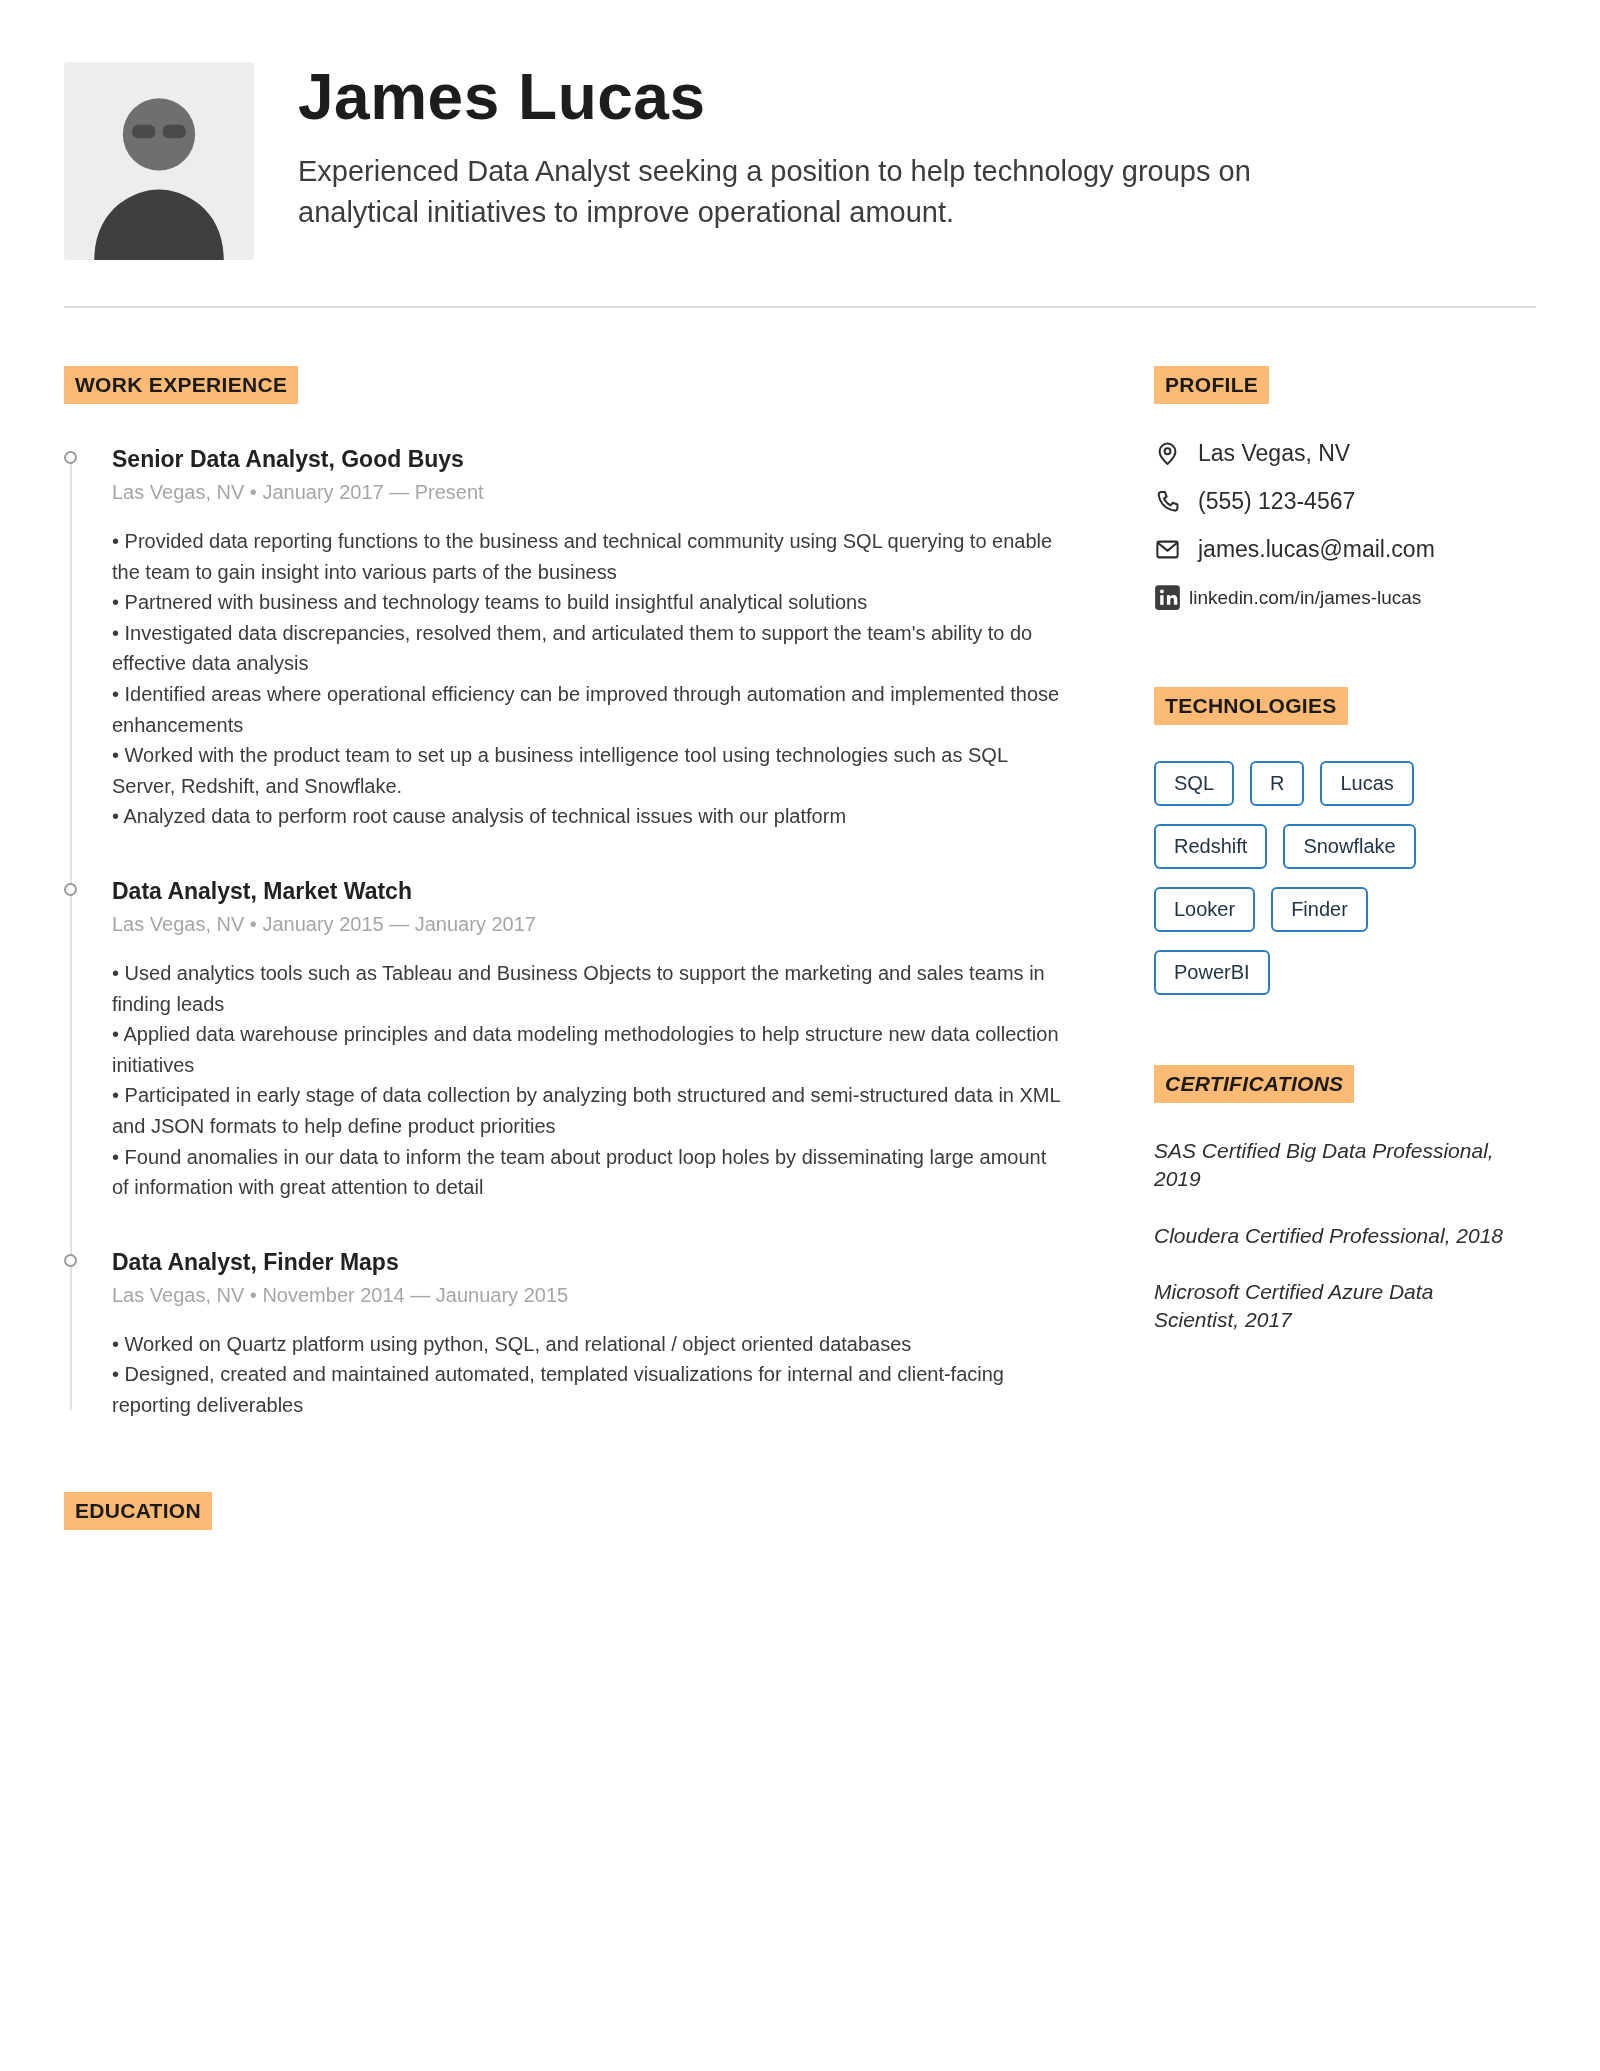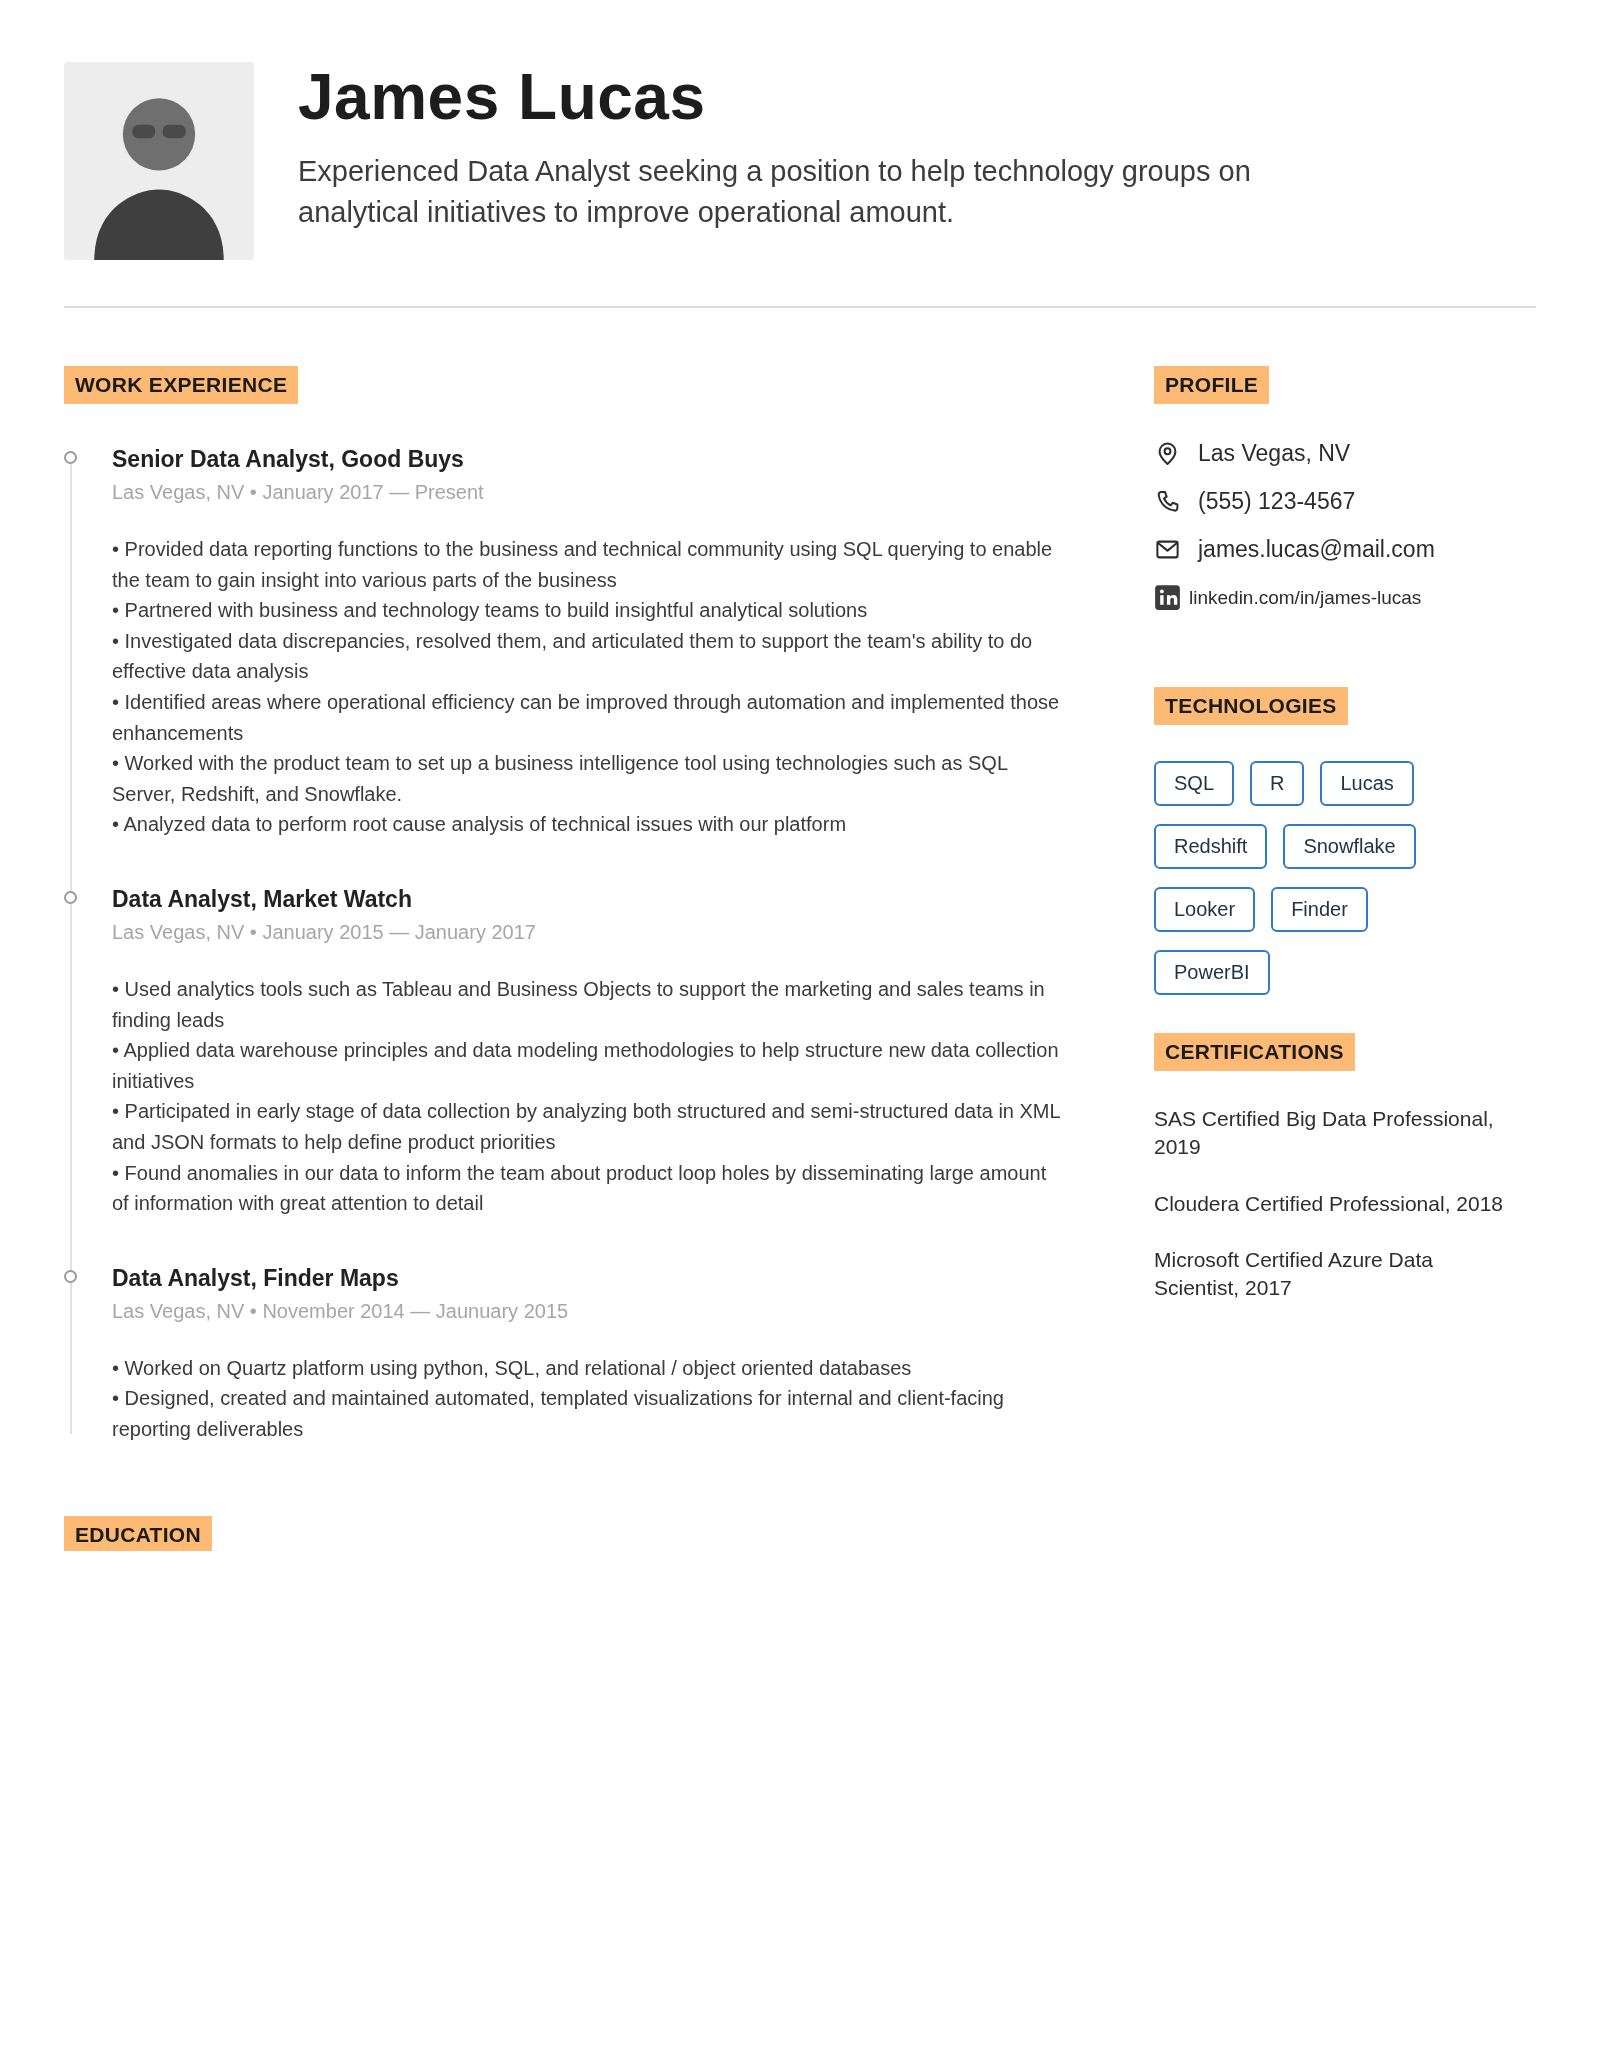--- a/index.html
+++ b/index.html
@@ -47,21 +47,21 @@
   }
   .job { position: relative; margin-bottom: 46px; }
   .job:last-child { margin-bottom: 0; }
   .job-dot {
     position: absolute; left: -48px; top: 5px;
     width: 13px; height: 13px; border-radius: 50%;
     border: 2.5px solid #9b9b9b; background: #fff;
   }
   .job-title { font-size: 23px; font-weight: 700; color: #222; }
   .job-meta { margin-top: 8px; font-size: 20px; color: #a6a6a6; }
-  .job-bullets { margin-top: 30px; font-size: 20px; line-height: 1.53; color: #3b3b3b; }
+  .job-bullets { margin-top: 22px; font-size: 20px; line-height: 1.53; color: #3b3b3b; }
   .bullet::before { content: "• "; }
 
   
   .education { margin-top: 72px; }
   .school { margin-top: 38px; font-size: 23px; font-weight: 700; color: #222; }
   .edu-location { margin-top: 9px; font-size: 20px; color: #a6a6a6; }
   .edu-dates { margin-top: 8px; font-size: 17px; color: #9a9a9a; text-align: center; }
   .edu-degree { margin-top: 16px; font-size: 21px; color: #2f2f2f; }
   .edu-gpa { margin-top: 12px; font-size: 21px; color: #2f2f2f; }
 
@@ -73,21 +73,21 @@
   .p-icon svg { width: 100%; height: 100%; }
 
   .tech { margin-top: 76px; }
   .tags { margin-top: 36px; display: flex; flex-wrap: wrap; gap: 18px 16px; width: 330px; }
   .tag {
     border: 2px solid #2e7cc3; border-radius: 6px;
     padding: 9px 18px; font-size: 20px; color: #223547;
     background: #fff;
   }
 
-  .certs-section { margin-top: 38px; }
+  .certs-section { margin-top: 70px; font-style: italic; }
   .certs { margin-top: 34px; display: flex; flex-direction: column; gap: 28px; width: 352px; }
   .cert { font-size: 21px; color: #2e2e2e; line-height: 1.35; }
 </style>
 </head>
 <body>
 
 <div class="page">
 
   <div class="header">
     <div class="photo">

